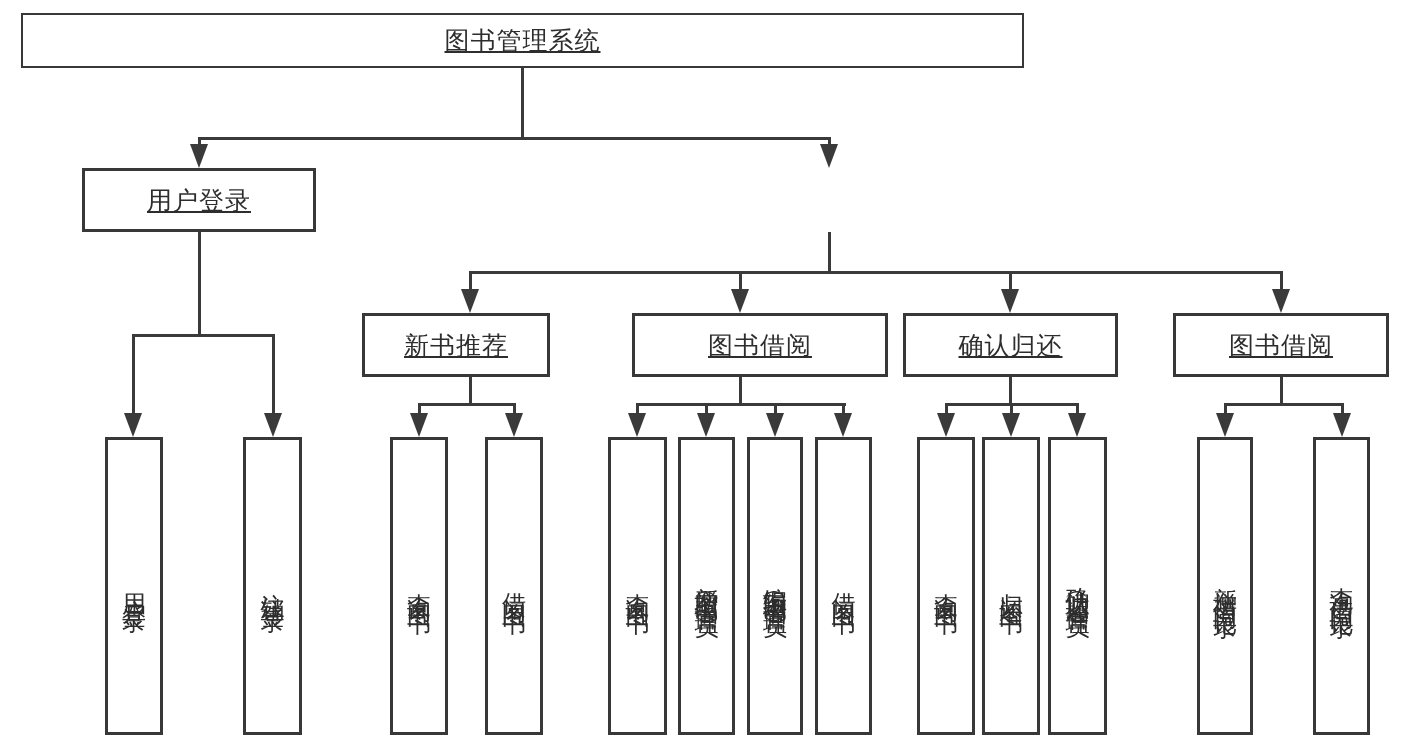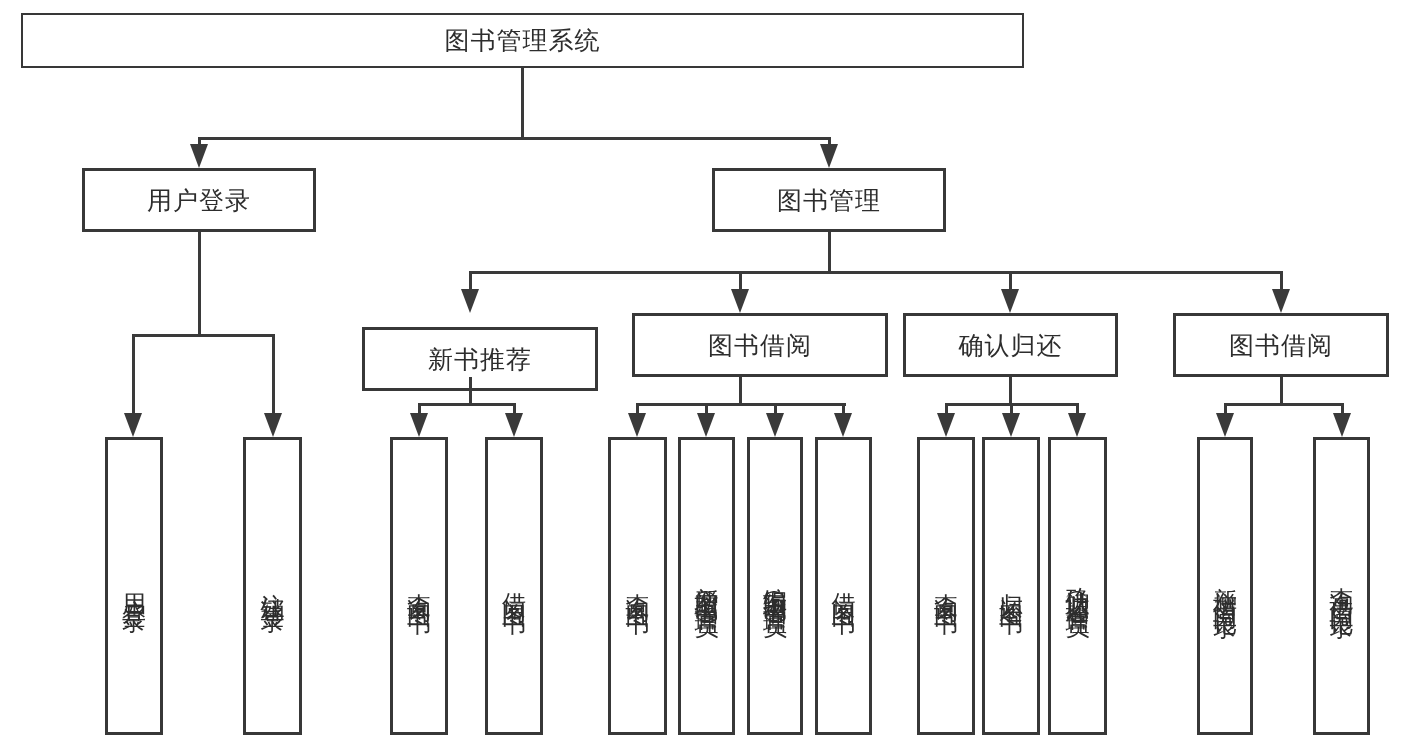--- a/index.html
+++ b/index.html
@@ -11,21 +11,21 @@
     color:#2d2d2d;
     overflow:hidden;
   }
   .node{
     position:absolute;
     border:3px solid #383838;
     background:#ffffff;
     box-sizing:border-box;
     display:flex;align-items:center;justify-content:center;
   }
-  .hnode{font-size:25px;letter-spacing:1px;white-space:nowrap;}
+  .hnode{font-size:25px;letter-spacing:1px;white-space:nowrap;text-decoration:underline;}
   .vnode .vtext{
     writing-mode:vertical-rl;
     text-orientation:mixed;
     font-size:24px;
     letter-spacing:6px;
     line-height:1;
     white-space:nowrap;
   }
   .vline{position:absolute;width:3px;background:#3a3a3a;}
   .hline{position:absolute;height:3px;background:#3a3a3a;}
@@ -57,43 +57,40 @@
   <div class="vline" style="left:520.5px;top:68px;height:71px;"></div>
   <div class="hline" style="left:197.5px;top:137px;width:633px;"></div>
   <div class="vline" style="left:197.5px;top:137px;height:14px;"></div>
   <div class="arrow" style="left:190px;top:144px;"></div>
   <div class="vline" style="left:827.5px;top:137px;height:14px;"></div>
   <div class="arrow" style="left:820px;top:144px;"></div>
 
   <div class="node hnode" style="left:82px;top:168px;width:234px;height:64px;">
     <span>用户登录</span>
   </div>
-  <div class="node hnode" style="left:712px;top:168px;width:234px;height:64px;">
-    <span>图书管理</span>
-  </div>
 
   <div class="vline" style="left:197.5px;top:232px;height:105px;"></div>
   <div class="hline" style="left:131.5px;top:334px;width:143px;"></div>
   <div class="vline" style="left:131.5px;top:334px;height:82px;"></div>
   <div class="arrow" style="left:124px;top:413px;"></div>
   <div class="vline" style="left:271.5px;top:334px;height:82px;"></div>
   <div class="arrow" style="left:264px;top:413px;"></div>
 
   <div class="vline" style="left:827.5px;top:232px;height:42px;"></div>
   <div class="hline" style="left:468.5px;top:271px;width:814px;"></div>
   <div class="vline" style="left:468.5px;top:271px;height:22px;"></div>
   <div class="arrow" style="left:461px;top:289px;"></div>
   <div class="vline" style="left:738.5px;top:271px;height:22px;"></div>
   <div class="arrow" style="left:731px;top:289px;"></div>
   <div class="vline" style="left:1008.5px;top:271px;height:22px;"></div>
   <div class="arrow" style="left:1001px;top:289px;"></div>
   <div class="vline" style="left:1279.5px;top:271px;height:22px;"></div>
   <div class="arrow" style="left:1272px;top:289px;"></div>
 
-  <div class="node hnode" style="left:362px;top:327px;width:236px;height:64px;">
+  <div class="node hnode" style="left:362px;top:313px;width:188px;height:64px;">
     <span>新书推荐</span>
   </div>
   <div class="node hnode" style="left:632px;top:313px;width:256px;height:64px;">
     <span>图书借阅</span>
   </div>
   <div class="node hnode" style="left:903px;top:313px;width:215px;height:64px;">
     <span>确认归还</span>
   </div>
   <div class="node hnode" style="left:1173px;top:313px;width:216px;height:64px;">
     <span>图书借阅</span>

